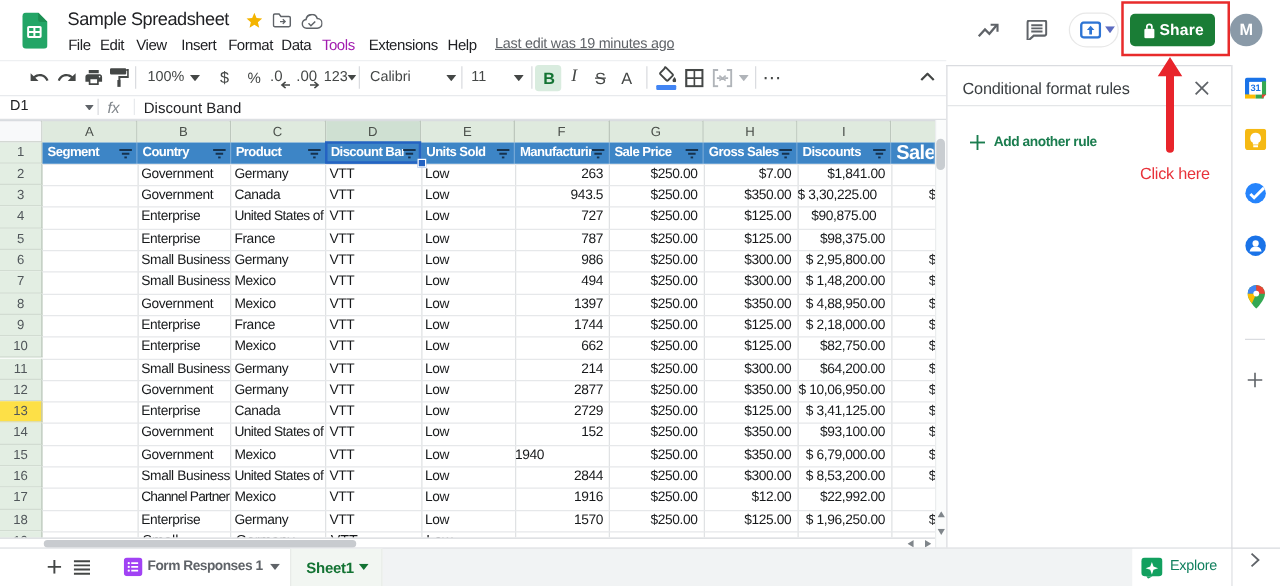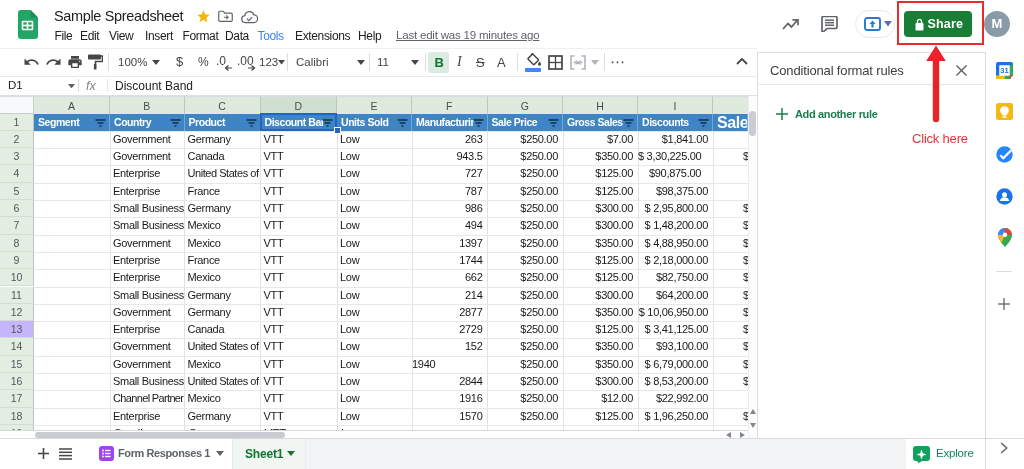--- a/index.html
+++ b/index.html
@@ -28,21 +28,21 @@
 <svg class="ab" style="left:241px;top:10.5px" width="17" height="13" viewBox="0 0 22 16" fill="none" stroke="#5f6368" stroke-width="1.6">
 <path d="M5.5 14.5 a4.5 4.5 0 0 1 -0.5-8.97 A6 6 0 0 1 16.6 4.5 A4.9 4.9 0 0 1 16.5 14.5 Z"></path>
 <path d="M7.5 9.5 L10 12 L14.5 7.5" stroke-width="1.5"></path>
   </svg>
 <div class="ab" style="left:54.5px;top:28.5px;font-size:12px;letter-spacing:-0.35px;color:#202124">File</div>
 <div class="ab" style="left:80px;top:28.5px;font-size:12px;letter-spacing:-0.35px;color:#202124">Edit</div>
 <div class="ab" style="left:109px;top:28.5px;font-size:12px;letter-spacing:-0.35px;color:#202124">View</div>
 <div class="ab" style="left:145px;top:28.5px;font-size:12px;letter-spacing:-0.35px;color:#202124">Insert</div>
 <div class="ab" style="left:182.5px;top:28.5px;font-size:12px;letter-spacing:-0.35px;color:#202124">Format</div>
 <div class="ab" style="left:225px;top:28.5px;font-size:12px;letter-spacing:-0.35px;color:#202124">Data</div>
-<div class="ab" style="left:257.5px;top:28.5px;font-size:12px;letter-spacing:-0.35px;color:#3b82f6">Tools</div>
+<div class="ab" style="left:257.5px;top:28.5px;font-size:12px;letter-spacing:-0.35px;color:#a21caf">Tools</div>
 <div class="ab" style="left:295px;top:28.5px;font-size:12px;letter-spacing:-0.35px;color:#202124">Extensions</div>
 <div class="ab" style="left:358px;top:28.5px;font-size:12px;letter-spacing:-0.35px;color:#202124">Help</div>
 <div class="ab" style="left:396px;top:29px;font-size:11.5px;letter-spacing:-0.2px;color:#5f6368;text-decoration:underline">Last edit was 19 minutes ago</div>
 <svg class="ab" style="left:782px;top:17px" width="18" height="14" viewBox="0 0 18 14" fill="none" stroke="#5f6368" stroke-width="1.8">
 <path d="M1 12 L6 6.5 L9.5 10 L15.5 3"></path>
     <path d="M10.5 2.8 H16 V8.3" stroke-width="1.7" fill="none"></path>
   </svg>
 <svg class="ab" style="left:821px;top:16px" width="17" height="16" viewBox="0 0 17 16">
 <path d="M1 2 a1.5 1.5 0 0 1 1.5-1.5 h12 A1.5 1.5 0 0 1 16 2 v9 a1.5 1.5 0 0 1 -1.5 1.5 H6 L2.8 15.4 a0.9 0.9 0 0 1 -1.8-0.6 Z" fill="none" stroke="#5f6368" stroke-width="1.7"></path>
 <g stroke="#5f6368" stroke-width="1.5">
@@ -168,21 +168,21 @@
 <div class="ab" style="left:0;top:52.6px;width:34px;height:17.3px;background:#e3eee3;border-right:1px solid #bdc7bd;border-bottom:1px solid #d2dcd2;color:#50565a;font-size:10.5px;text-align:center;line-height:17.3px">3</div>
 <div class="ab" style="left:0;top:69.9px;width:34px;height:17.3px;background:#e3eee3;border-right:1px solid #bdc7bd;border-bottom:1px solid #d2dcd2;color:#50565a;font-size:10.5px;text-align:center;line-height:17.3px">4</div>
 <div class="ab" style="left:0;top:87.2px;width:34px;height:17.3px;background:#e3eee3;border-right:1px solid #bdc7bd;border-bottom:1px solid #d2dcd2;color:#50565a;font-size:10.5px;text-align:center;line-height:17.3px">5</div>
 <div class="ab" style="left:0;top:104.5px;width:34px;height:17.3px;background:#e3eee3;border-right:1px solid #bdc7bd;border-bottom:1px solid #d2dcd2;color:#50565a;font-size:10.5px;text-align:center;line-height:17.3px">6</div>
 <div class="ab" style="left:0;top:121.80000000000001px;width:34px;height:17.3px;background:#e3eee3;border-right:1px solid #bdc7bd;border-bottom:1px solid #d2dcd2;color:#50565a;font-size:10.5px;text-align:center;line-height:17.3px">7</div>
 <div class="ab" style="left:0;top:139.10000000000002px;width:34px;height:17.3px;background:#e3eee3;border-right:1px solid #bdc7bd;border-bottom:1px solid #d2dcd2;color:#50565a;font-size:10.5px;text-align:center;line-height:17.3px">8</div>
 <div class="ab" style="left:0;top:156.4px;width:34px;height:17.3px;background:#e3eee3;border-right:1px solid #bdc7bd;border-bottom:1px solid #d2dcd2;color:#50565a;font-size:10.5px;text-align:center;line-height:17.3px">9</div>
 <div class="ab" style="left:0;top:173.70000000000002px;width:34px;height:17.3px;background:#e3eee3;border-right:1px solid #bdc7bd;border-bottom:1px solid #d2dcd2;color:#50565a;font-size:10.5px;text-align:center;line-height:17.3px">10</div>
 <div class="ab" style="left:0;top:191.0px;width:34px;height:17.3px;background:#e3eee3;border-right:1px solid #bdc7bd;border-bottom:1px solid #d2dcd2;color:#50565a;font-size:10.5px;text-align:center;line-height:17.3px">11</div>
 <div class="ab" style="left:0;top:208.3px;width:34px;height:17.3px;background:#e3eee3;border-right:1px solid #bdc7bd;border-bottom:1px solid #d2dcd2;color:#50565a;font-size:10.5px;text-align:center;line-height:17.3px">12</div>
-<div class="ab" style="left:0;top:225.60000000000002px;width:34px;height:17.3px;background:#c4b5fd;border-right:1px solid #bdc7bd;border-bottom:1px solid #d2dcd2;color:#50565a;font-size:10.5px;text-align:center;line-height:17.3px">13</div>
+<div class="ab" style="left:0;top:225.60000000000002px;width:34px;height:17.3px;background:#fde047;border-right:1px solid #bdc7bd;border-bottom:1px solid #d2dcd2;color:#50565a;font-size:10.5px;text-align:center;line-height:17.3px">13</div>
 <div class="ab" style="left:0;top:242.9px;width:34px;height:17.3px;background:#e3eee3;border-right:1px solid #bdc7bd;border-bottom:1px solid #d2dcd2;color:#50565a;font-size:10.5px;text-align:center;line-height:17.3px">14</div>
 <div class="ab" style="left:0;top:260.20000000000005px;width:34px;height:17.3px;background:#e3eee3;border-right:1px solid #bdc7bd;border-bottom:1px solid #d2dcd2;color:#50565a;font-size:10.5px;text-align:center;line-height:17.3px">15</div>
 <div class="ab" style="left:0;top:277.5px;width:34px;height:17.3px;background:#e3eee3;border-right:1px solid #bdc7bd;border-bottom:1px solid #d2dcd2;color:#50565a;font-size:10.5px;text-align:center;line-height:17.3px">16</div>
 <div class="ab" style="left:0;top:294.8px;width:34px;height:17.3px;background:#e3eee3;border-right:1px solid #bdc7bd;border-bottom:1px solid #d2dcd2;color:#50565a;font-size:10.5px;text-align:center;line-height:17.3px">17</div>
 <div class="ab" style="left:0;top:312.1px;width:34px;height:17.3px;background:#e3eee3;border-right:1px solid #bdc7bd;border-bottom:1px solid #d2dcd2;color:#50565a;font-size:10.5px;text-align:center;line-height:17.3px">18</div>
 <div class="ab" style="left:0;top:329.40000000000003px;width:34px;height:17.3px;background:#e3eee3;border-right:1px solid #bdc7bd;border-bottom:1px solid #d2dcd2;color:#50565a;font-size:10.5px;text-align:center;line-height:17.3px">19</div>
 <div class="ab" style="left:109.5px;top:35.3px;width:1px;height:299.2px;background:#e0e2e4"></div>
 <div class="ab" style="left:184.0px;top:35.3px;width:1px;height:299.2px;background:#e0e2e4"></div>
 <div class="ab" style="left:260.0px;top:35.3px;width:1px;height:299.2px;background:#e0e2e4"></div>
 <div class="ab" style="left:336.5px;top:35.3px;width:1px;height:299.2px;background:#e0e2e4"></div>

